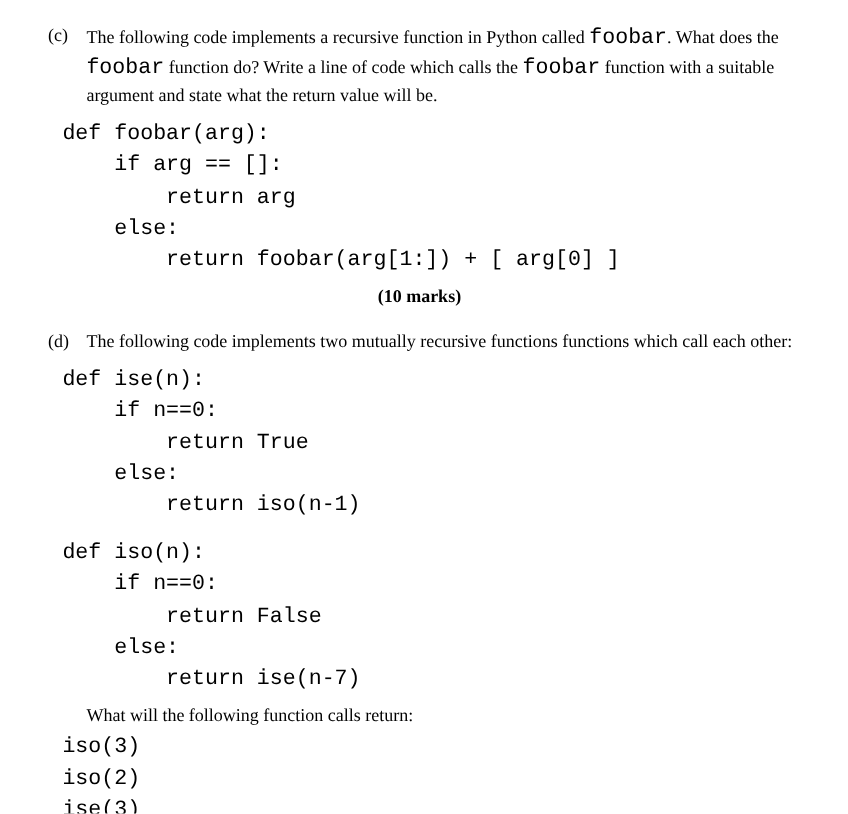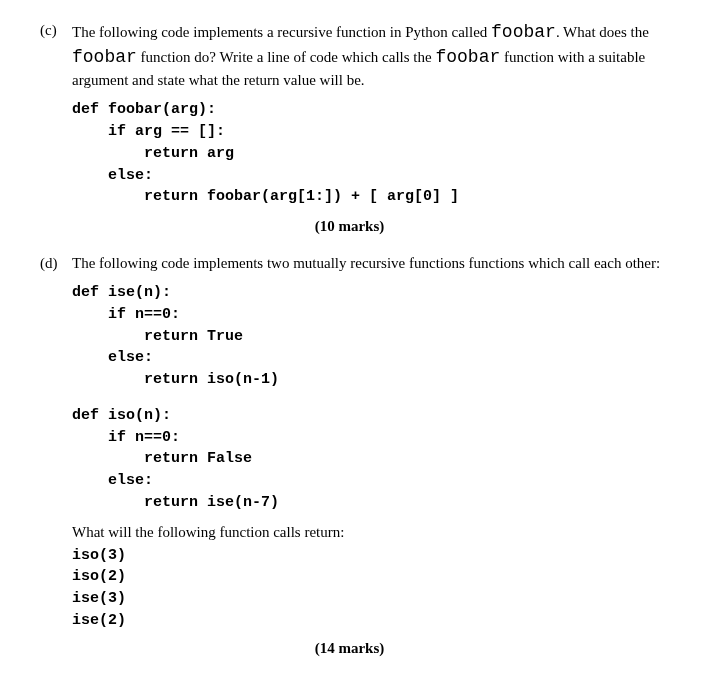--- a/index.html
+++ b/index.html
@@ -30,27 +30,26 @@
     }
     .description {
       flex: 1;
     }
     .mono {
       font-family: 'Courier New', Courier, monospace;
       font-size: 18px;
     }
     .code-block {
       font-family: 'Courier New', Courier, monospace;
-      font-size: 15px;
+      font-size: 18px;
       white-space: pre;
-      margin-left: 32px;
+      margin-left: 12px;
       margin-top: 8px;
       margin-bottom: 8px;
       line-height: 1.45;
-      font-weight: bold;
     }
     .marks {
       text-align: center;
       font-weight: bold;
       margin-top: 6px;
       margin-bottom: 14px;
       padding-right: 8px;
     }
     .indent-text {
       margin-left: 32px;

